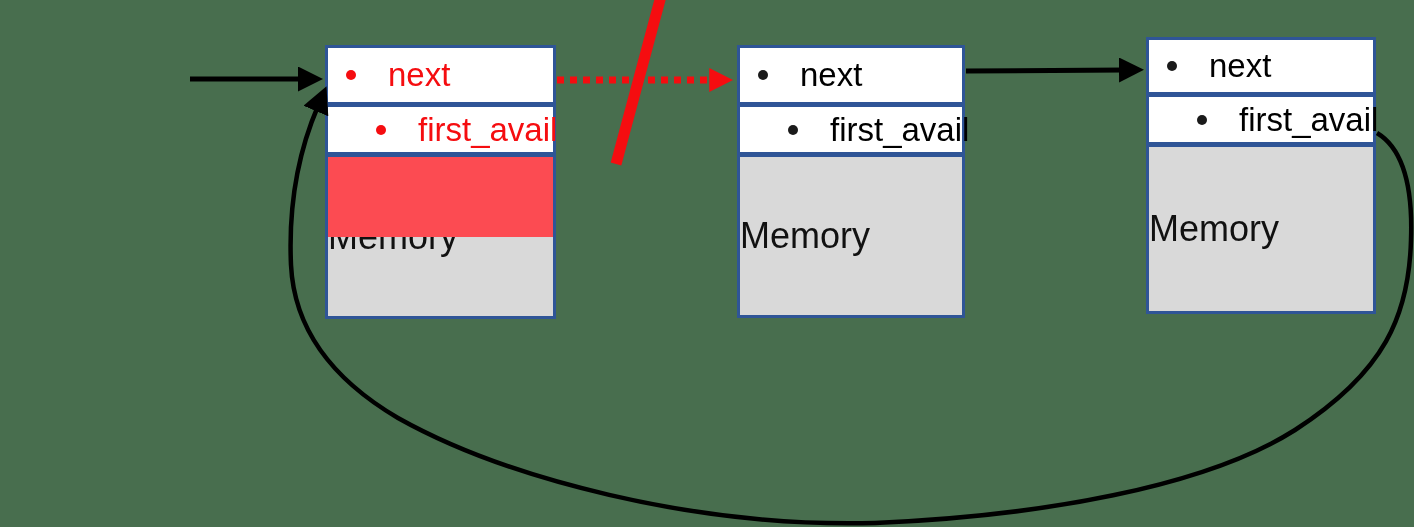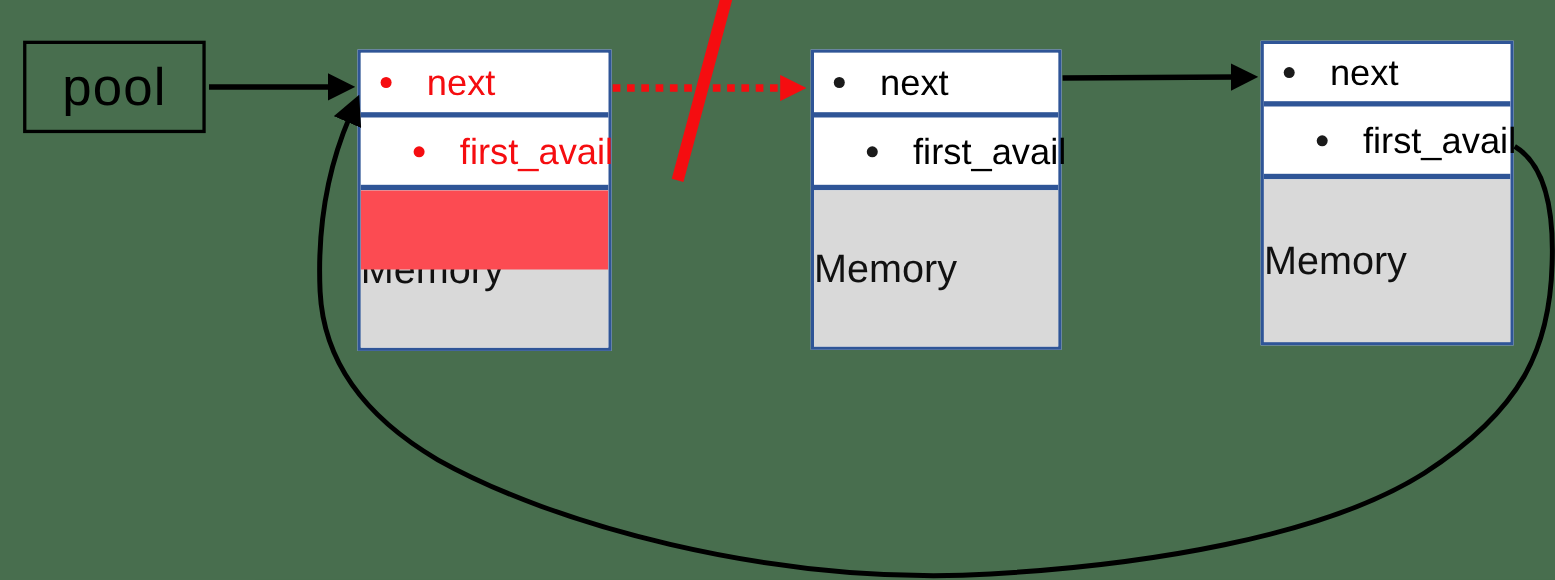--- a/index.html
+++ b/index.html
@@ -42,21 +42,21 @@
 
   .row{
     display:flex;align-items:center;
     padding-left:18px;gap:32px;
     background:var(--node-fill);
     border-bottom:5px solid var(--node-border);
     font-size:33px;color:#000;
     flex:0 0 auto;
   }
   .row-next{height:59px;}
-  .row-first{height:66px;padding-left:48px;}
+  .row-first{height:50px;padding-left:48px;}
   .node-3 .row-next{height:57px;}
   .bullet{
     width:10px;height:10px;border-radius:50%;
     background:#1a1a1a;flex:0 0 auto;
   }
   .node--freed .row{color:var(--text-red);}
   .node--freed .bullet{background:var(--text-red);}
 
   .mem{
     position:relative;flex:1 1 auto;
@@ -71,23 +71,20 @@
     background:var(--highlight-red);z-index:1;
   }
 
   svg.arrows{position:absolute;inset:0;z-index:3;pointer-events:none;}
 </style>
 </head>
 <body>
 
 <div class="canvas">
 
-  <div class="pool-box">
-    <span>pool</span>
-  </div>
 
   <div class="node node-1 node--freed">
     <div class="row row-next">
       <span class="bullet"></span>
       <span>next</span>
     </div>
     <div class="row row-first">
       <span class="bullet"></span>
       <span>first_avail</span>
     </div>

